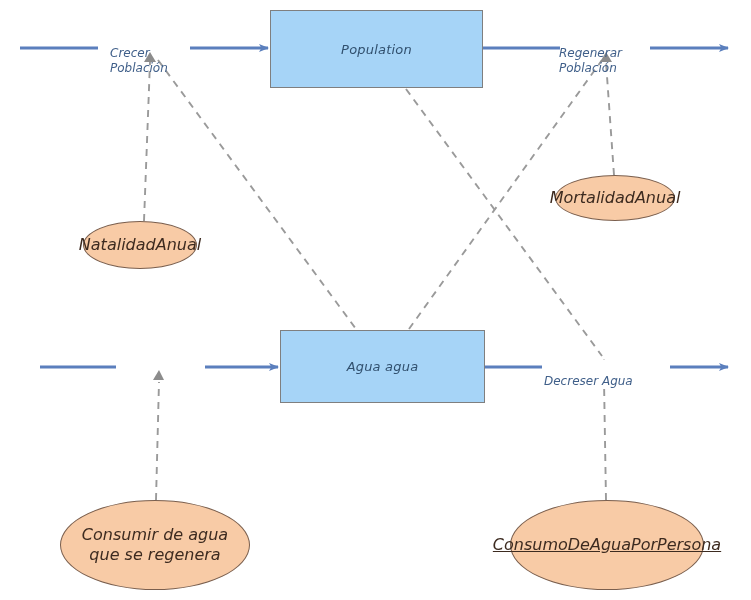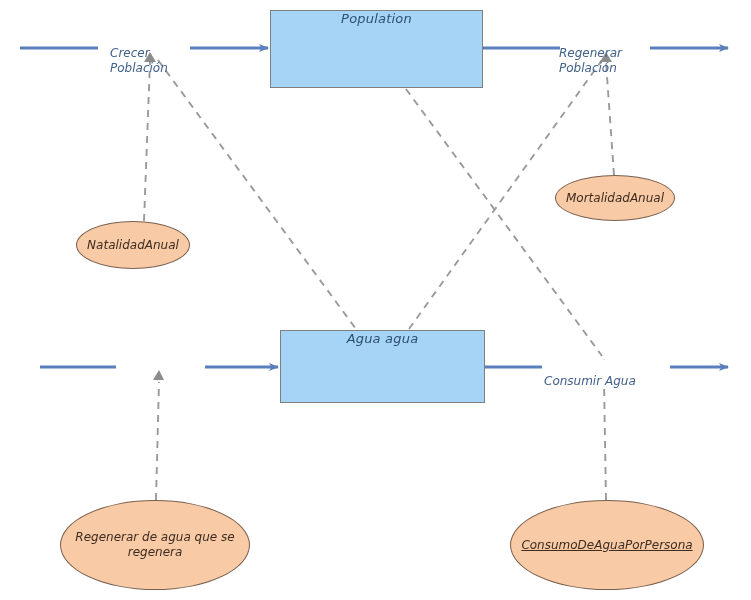--- a/index.html
+++ b/index.html
@@ -24,41 +24,41 @@
     top: 0;
     width: 751px;
     height: 600px;
   }
   .stock {
     position: absolute;
     box-sizing: border-box;
     background: #a6d4f7;
     border: 1.6px solid #7f7f7f;
     display: flex;
-    align-items: flex-start;
+    align-items: center;
     justify-content: center;
     color: #31506e;
     font-family: "DejaVu Sans", sans-serif;
     font-size: 13px;
     font-style: italic;
     letter-spacing: 0.2px;
   }
   .aux {
     position: absolute;
     box-sizing: border-box;
     background: #f8cba6;
     border: 1.6px solid #7a5f4e;
     border-radius: 50%;
     display: flex;
     align-items: center;
     justify-content: center;
     text-align: center;
     color: #3d2b20;
     font-family: "DejaVu Sans", sans-serif;
-    font-size: 12px;
+    font-size: 16px;
     font-style: italic;
     line-height: 1.25;
     padding: 0 10px;
   }
   .flow-label {
     position: absolute;
     color: #41608a;
     font-family: "DejaVu Sans", sans-serif;
     font-size: 12px;
     font-style: italic;
@@ -134,32 +134,32 @@
 Población</span>
   </div>
 
   <div class="flow-label" style="left:559px; top:32px; width:90px;">
     <span>Regenerar
 Población</span>
   </div>
 
 
   <div class="flow-label on-line" style="left:542px; top:360px; width:124px;">
-    <span>Consumir Agua</span>
+    <span>Decreser Agua</span>
   </div>
 
-  <div class="aux" style="left:76px; top:221px; width:114px; height:48px;justify-content:center;">
+  <div class="aux" style="left:83px; top:221px; width:114px; height:48px;justify-content:center;">
     <span>NatalidadAnual</span>
   </div>
 
   <div class="aux" style="left:555px; top:175px; width:120px; height:46px;">
     <span>MortalidadAnual</span>
   </div>
 
   <div class="aux" style="left:60px; top:500px; width:190px; height:90px;">
-    <span>Regenerar de agua que se regenera</span>
+    <span>Consumir de agua que se regenera</span>
   </div>
 
   <div class="aux" style="left:510px; top:500px; width:194px; height:90px;text-decoration:underline;">
     <span>ConsumoDeAguaPorPersona</span>
   </div>
 
 </div>
 
 </body></html>

